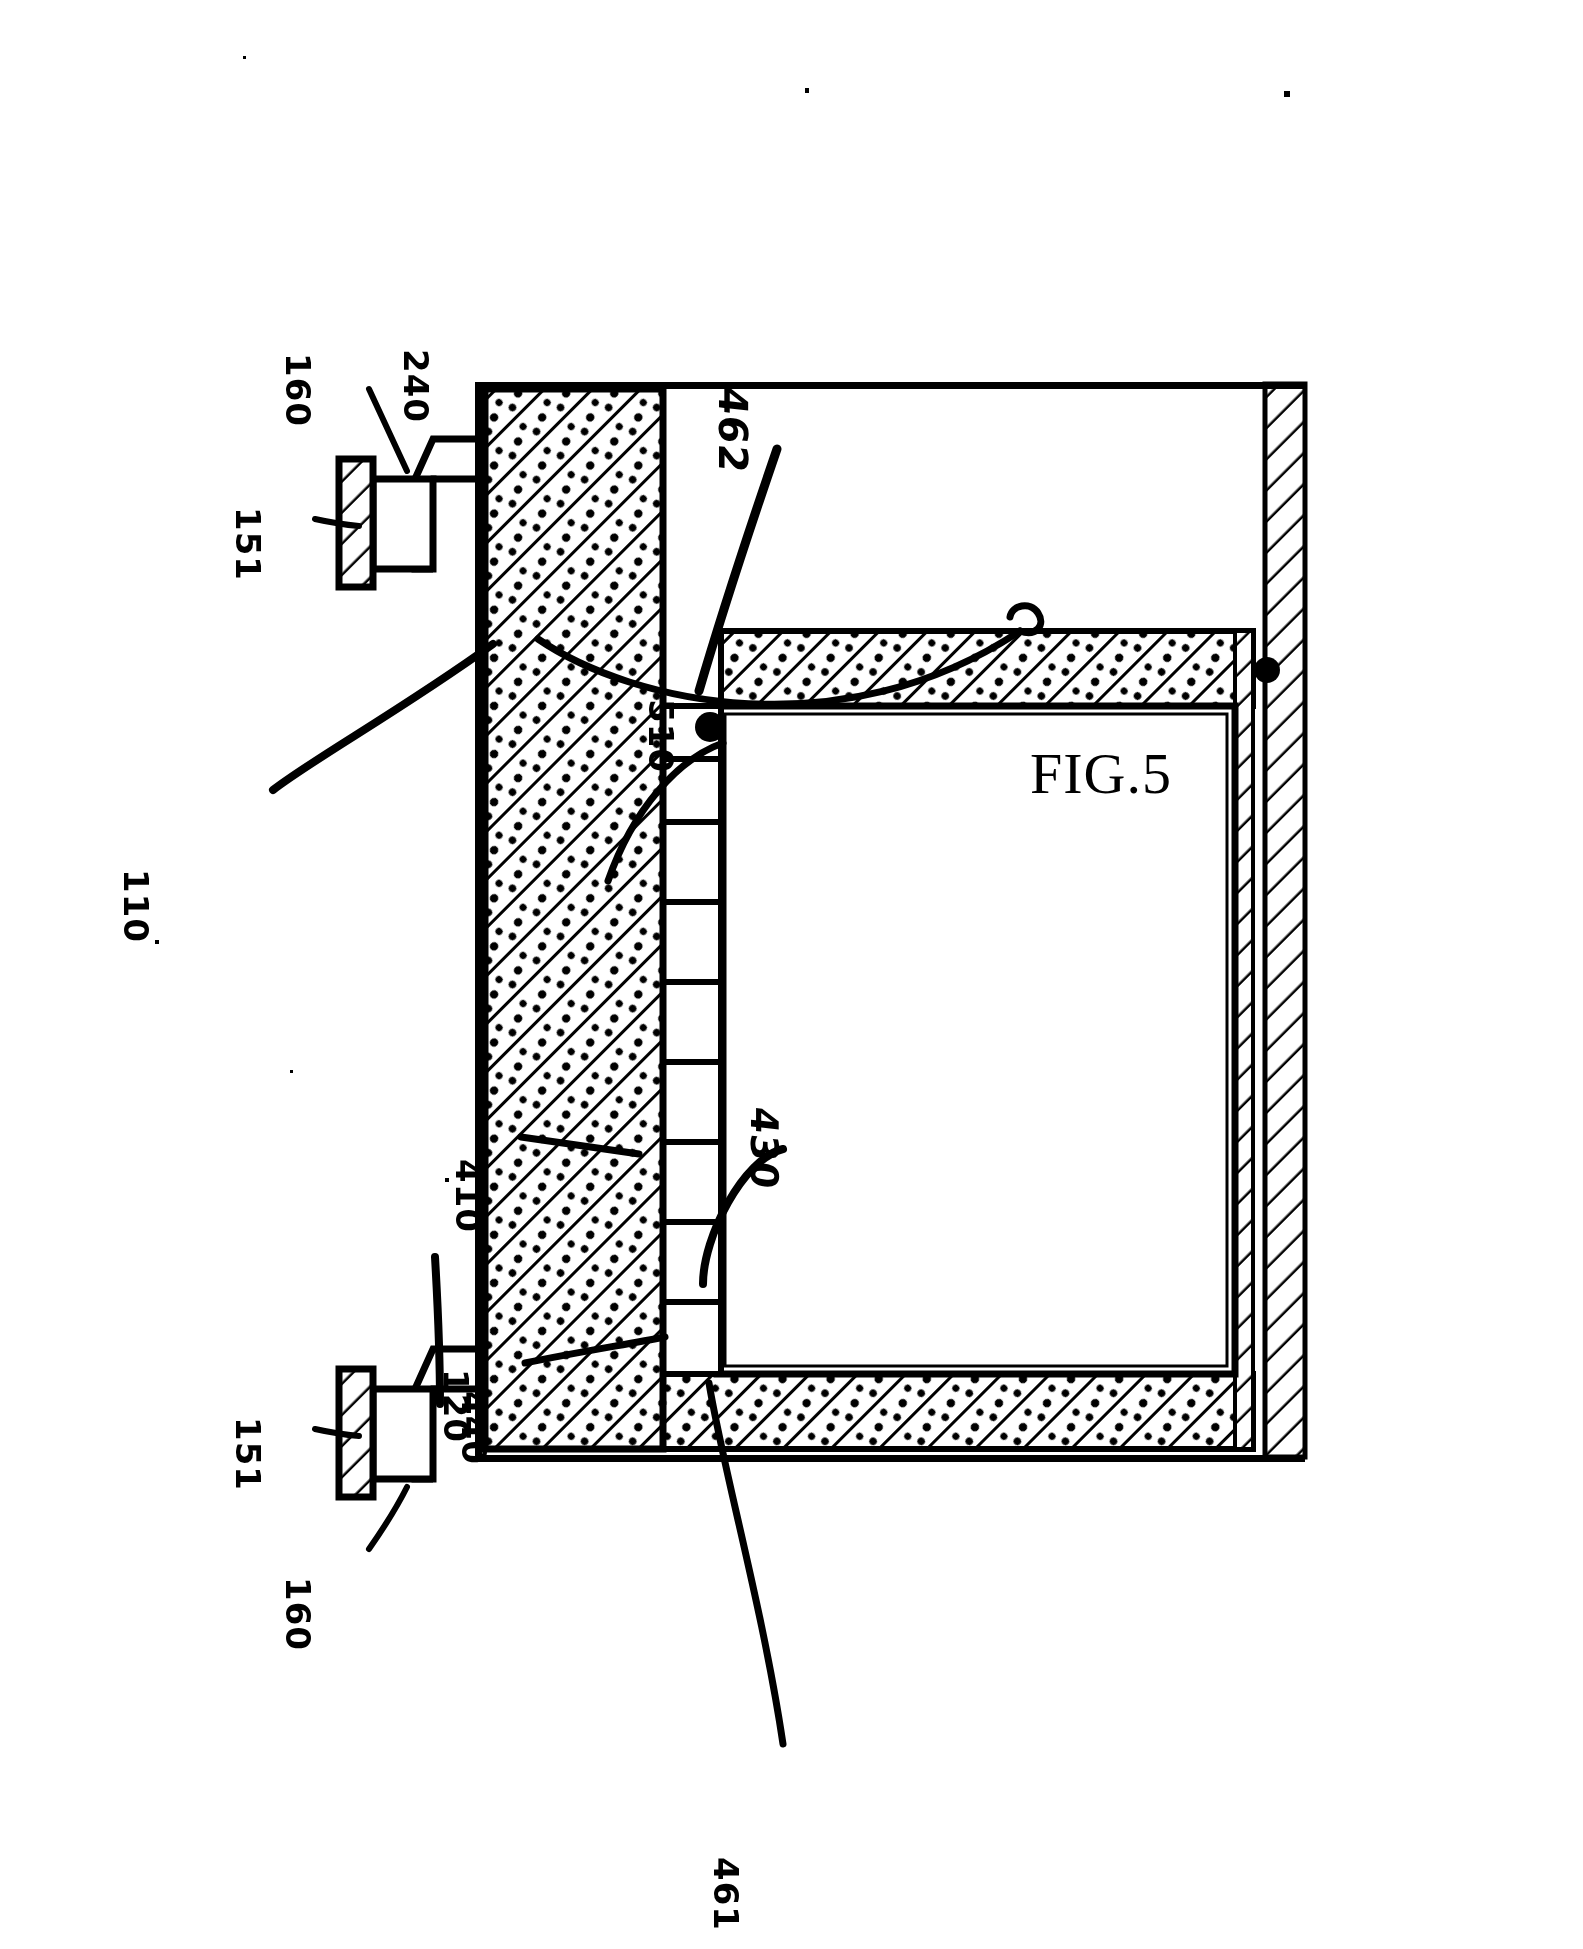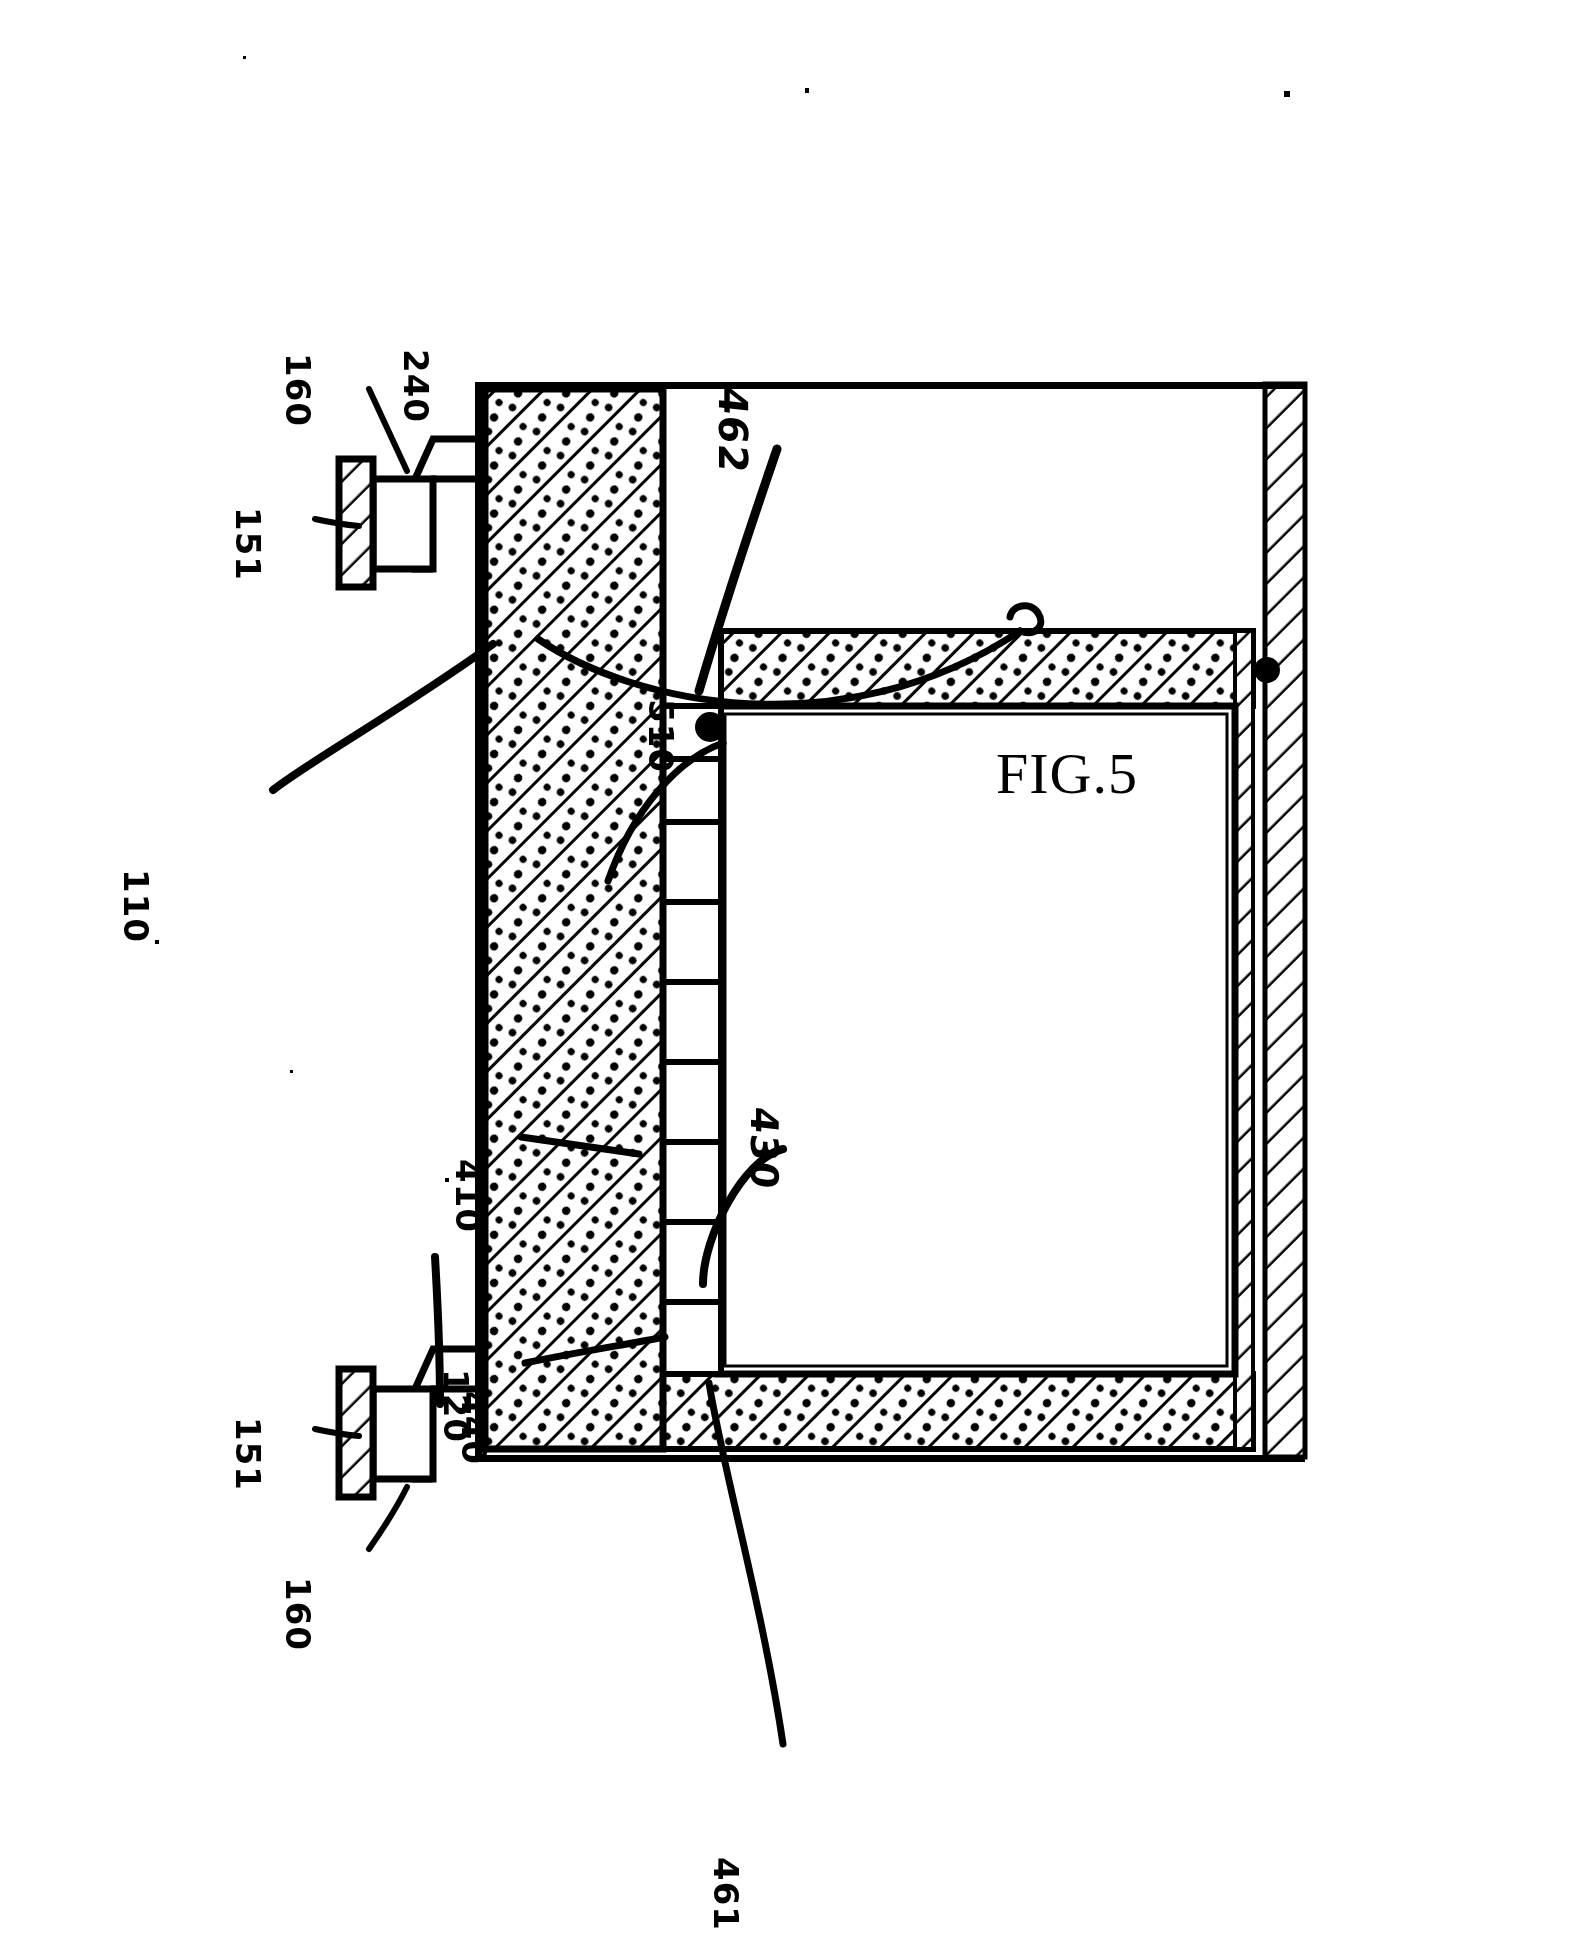--- a/index.html
+++ b/index.html
@@ -198,15 +198,15 @@
     <span class="lbl hand" style="left:1318px;top:532px;">151</span>
 
     <span class="lbl hand" style="left:1318px;top:1442px;">151</span>
 
     <span class="lbl hand" style="left:1268px;top:372px;">160</span>
 
     <span class="lbl hand" style="left:1268px;top:1596px;">160</span>
 
   </div>
 
-  <div class="lbl figcap" style="left:996px;top:745px;">FIG.5</div>
+  <div class="lbl figcap" style="left:1030px;top:745px;">FIG.5</div>
 
 </div>
 
 </body></html>

